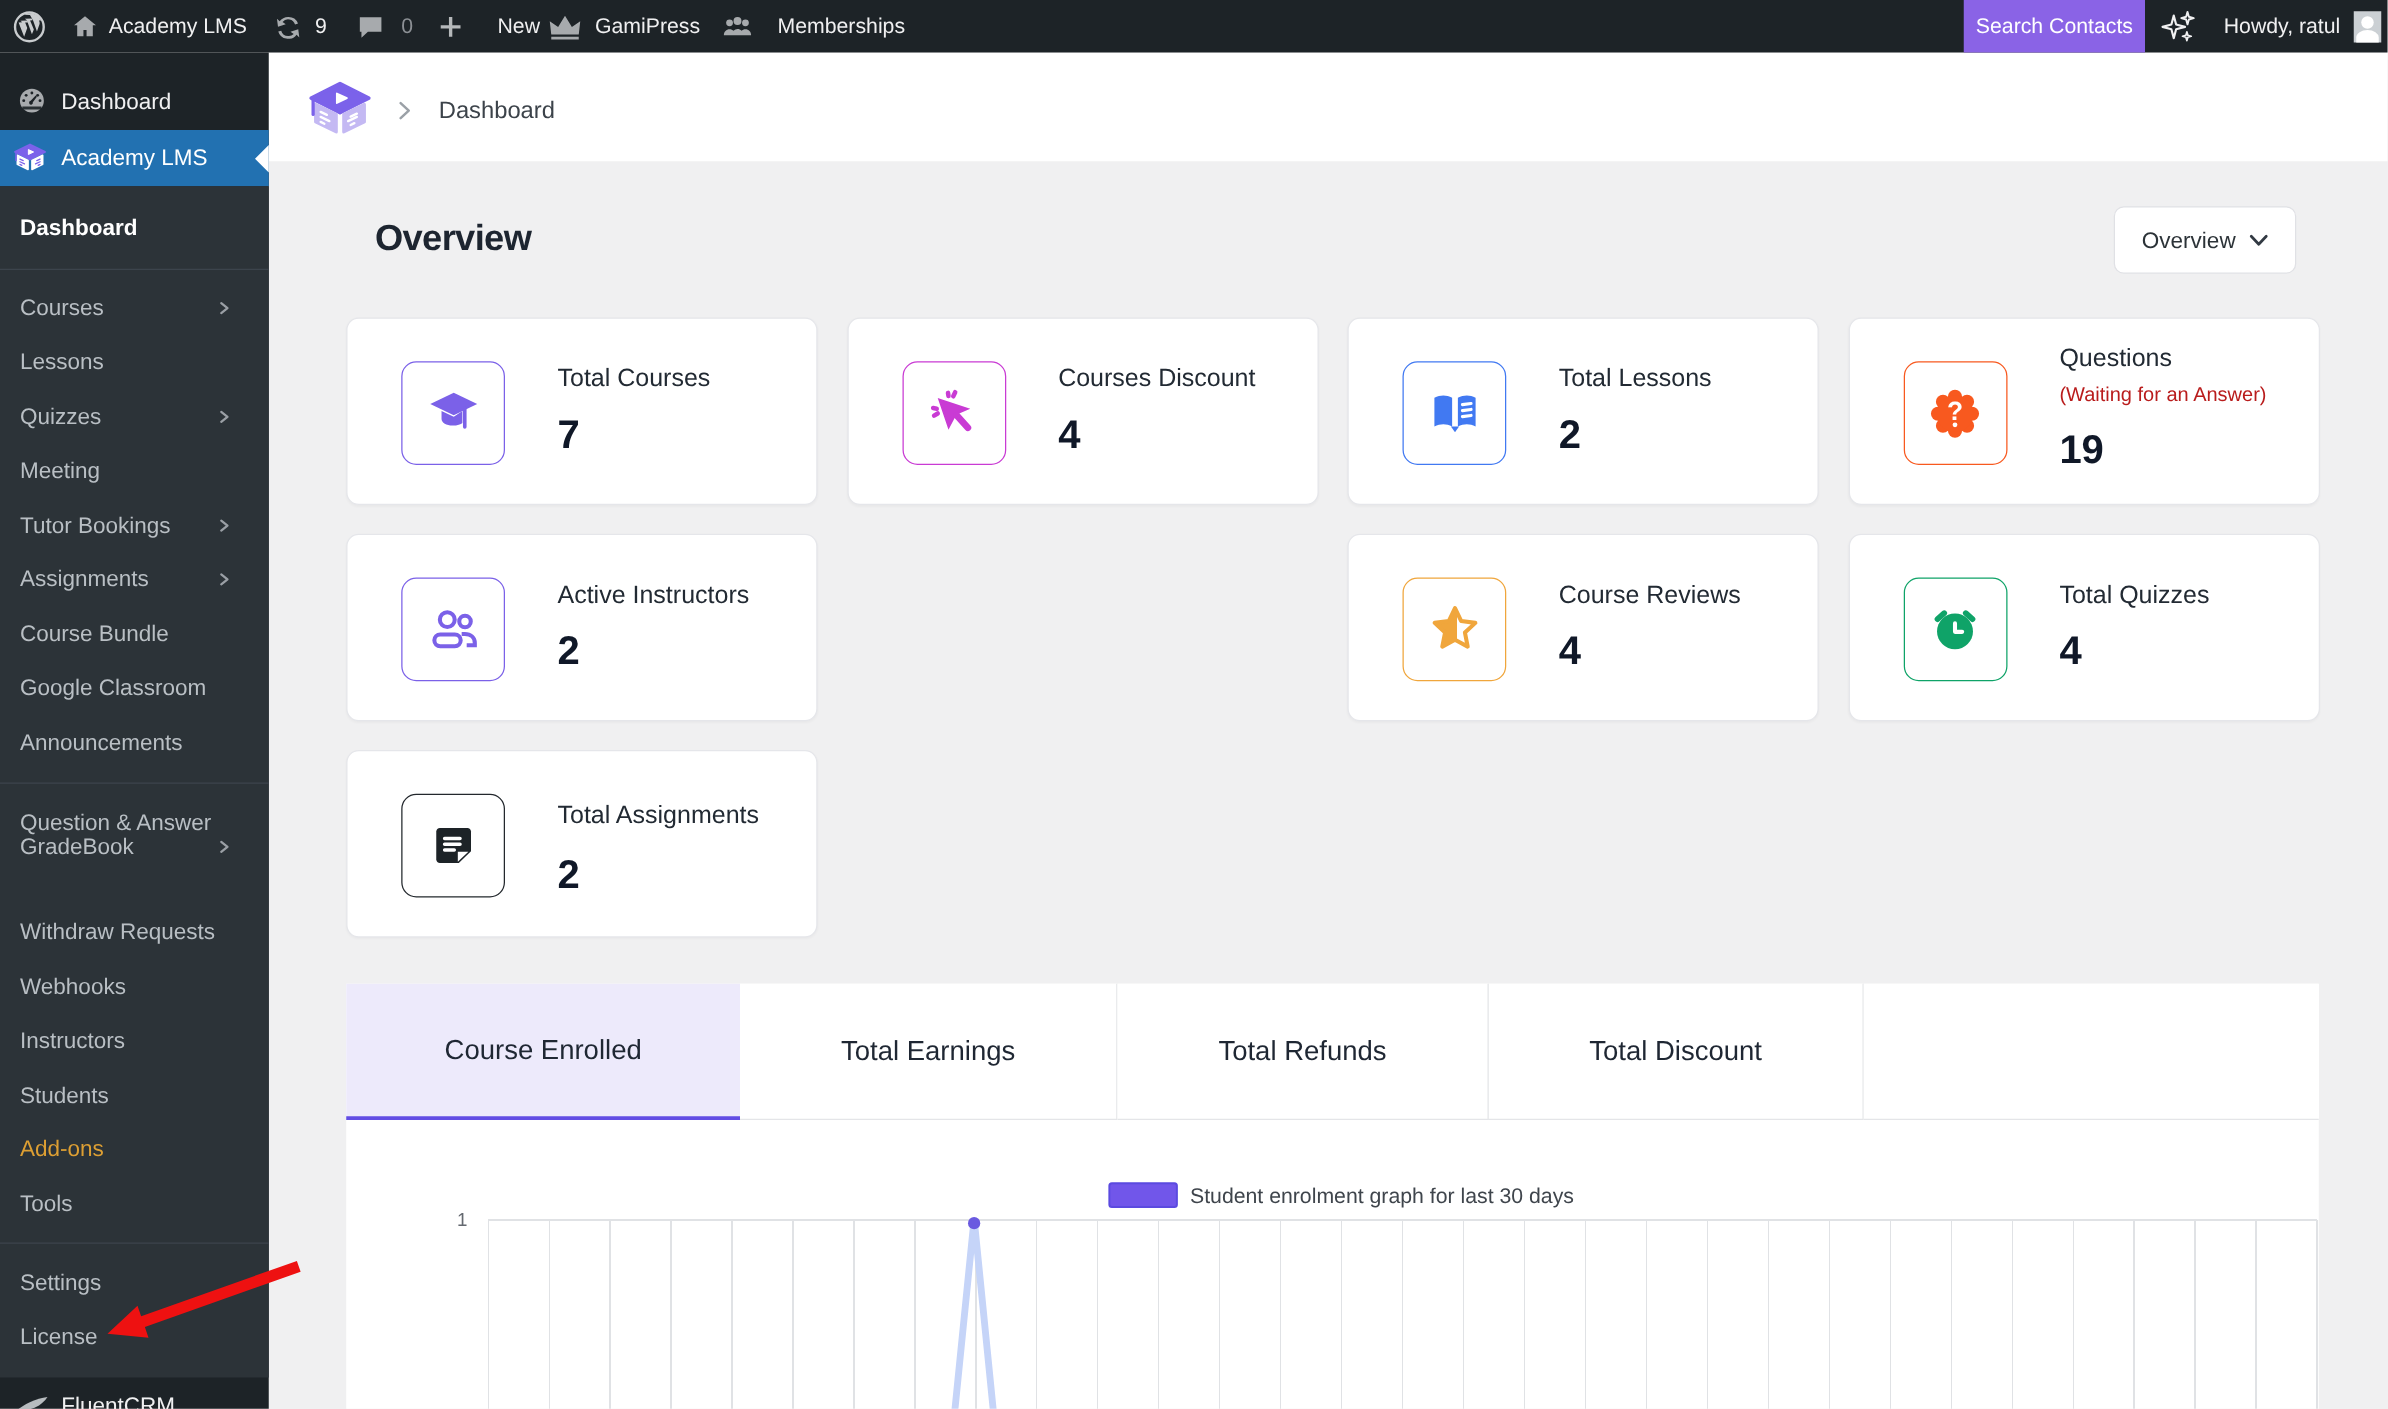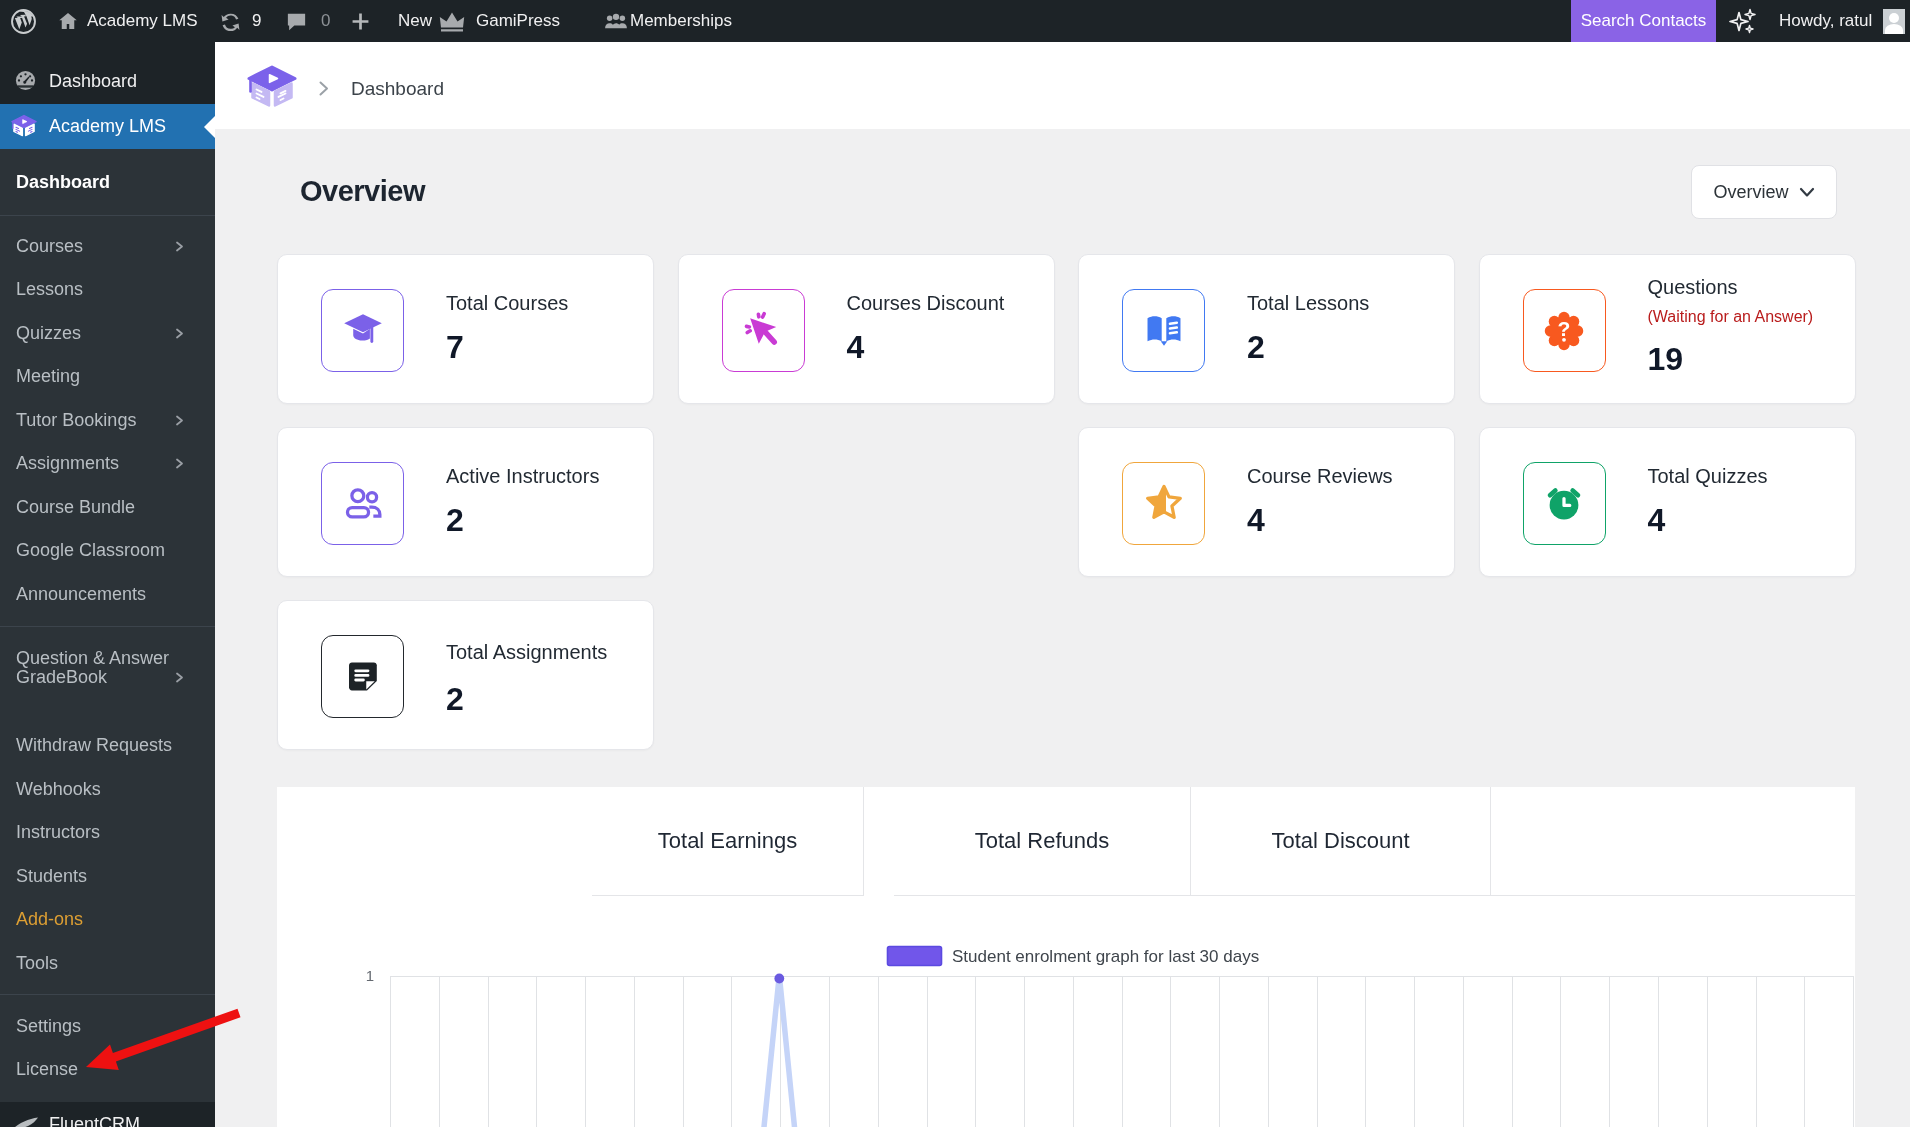--- a/index.html
+++ b/index.html
@@ -63,21 +63,21 @@
         <path d="M10.3 2h3.4v8.3H22v3.4h-8.3V22h-3.4v-8.3H2v-3.4h8.3V2z" fill="#b5b8ba"></path>
       </svg>
       <span>New</span>
     </div>
   <div class="bi" style="left:439px;gap:11px">
       <svg class="bico" width="26" height="22" viewBox="0 0 26 22">
         <path d="M2 17.5L.8 7l6.7 4.5L13 2.5l5.5 9L25.2 7 24 17.5H2zm0 1.8h22v2.2H2v-2.2z" fill="#a7aaad"></path>
       </svg>
       <span>GamiPress</span>
     </div>
-  <div class="bi" style="left:604px;gap:2px">
+  <div class="bi" style="left:578px;gap:20px">
       <svg class="bico" width="24" height="20" viewBox="0 0 26 22">
         <circle cx="6" cy="8" r="3" fill="#a7aaad"></circle>
         <circle cx="20" cy="8" r="3" fill="#a7aaad"></circle>
         <circle cx="13" cy="6.4" r="3.5" fill="#a7aaad"></circle>
         <path d="M1 19c0-3.3 2.2-5.4 5-5.4 1.5 0 2.6.5 3.5 1.4A6.4 6.4 0 0 1 13 13.4c1.4 0 2.7.6 3.5 1.6.9-.9 2-1.4 3.5-1.4 2.8 0 5 2.1 5 5.4H1z" fill="#a7aaad"></path>
       </svg>
       <span>Memberships</span>
     </div>
   <div class="bi" style="left:1571px;width:145px;background:#8a63e6;justify-content:center;color:#fff">Search Contacts</div>
   <div class="bi" style="left:1727px">
@@ -297,21 +297,22 @@
           <path d="M13.7 14.8h4.4l-4.4 4.2z" fill="#fff"></path>
           <g stroke="#fff" stroke-width="1.5" stroke-linecap="round">
             <path d="M8.2 9.3h6.4M8.2 11.7h6.4M8.2 14.1h4"></path>
           </g>
         </svg>
       </div>
     <div class="clab" style="top:39px">Total Assignments</div>
       <div class="cnum" style="top:80px">2</div>
   </div>
   <div id="tabs">
-    <div class="tab" style="left:315px;width:272px">Total Earnings</div>
+    <div class="tab" id="tab1">Course Enrolled</div>
+    <div class="tab" style="left:315px;width:302px">Total Earnings</div>
     <div class="tab" style="left:914px;width:300px">Total Discount</div>
     <div class="tab" style="left:617px;width:297px">Total Refunds</div>
     <div class="tab" style="left:1214px;width:364px;border-right:none"></div>
   </div>
   <div id="chart">
     <svg width="1578" height="233" viewBox="0 0 1578 233">
       <g stroke="#e0e2e5" stroke-width="1" shape-rendering="crispEdges">
         <line x1="113.5" y1="80" x2="113.5" y2="233"></line>
           <line x1="162.3" y1="80" x2="162.3" y2="233"></line>
           <line x1="211" y1="80" x2="211" y2="233"></line>

